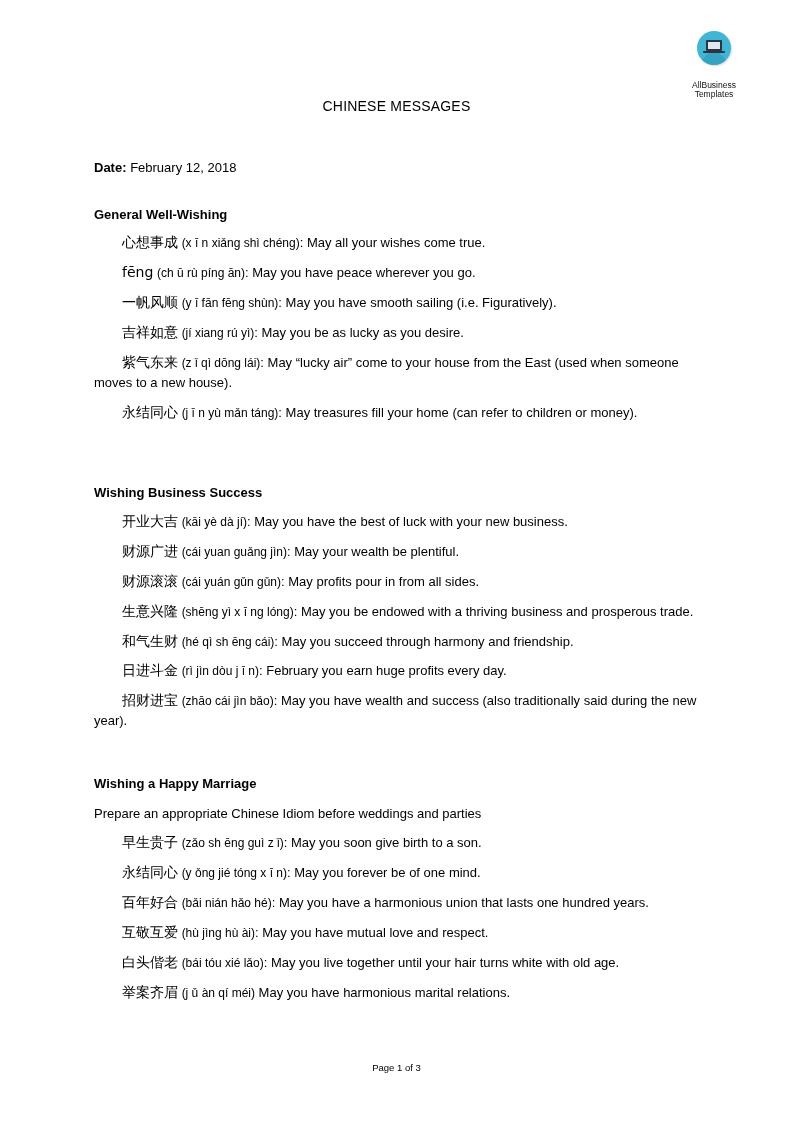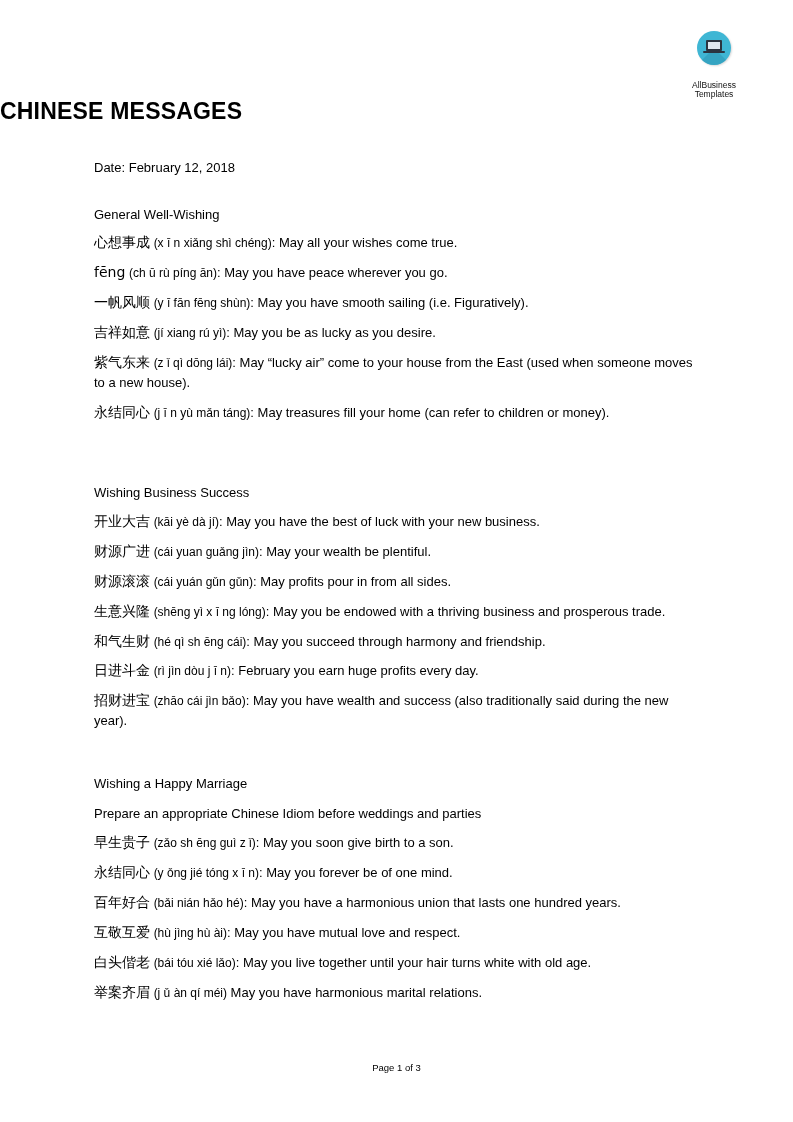--- a/index.html
+++ b/index.html
@@ -9,27 +9,27 @@
   .logo-circle { width: 34px; height: 34px; border-radius: 50%; background: #3fb6d4;
                  margin: 0 auto; position: relative; overflow: hidden;
                  box-shadow: 1px 1px 2px rgba(0,0,0,0.15); }
   .logo-shadow { position: absolute; left: 17px; top: 17px; width: 30px; height: 30px;
                  background: #2f98b5; transform: rotate(45deg); transform-origin: 0 0; opacity: 0.6; }
   .laptop-screen { position: absolute; left: 9px; top: 9px; width: 16px; height: 11px;
                    background: #2b3440; border-radius: 1px; }
   .laptop-screen-inner { position: absolute; left: 2px; top: 2px; width: 12px; height: 7px; background: #dfe8f0; }
   .laptop-base { position: absolute; left: 6px; top: 20px; width: 22px; height: 2px; background: #2b3440; border-radius: 1px; }
   .logo-text { font-size: 8.5px; line-height: 9px; color: #111; margin-top: 16px; }
-  .title { position: absolute; left: 0; right: 0; top: 98px; 
-           font-weight: bold; font-size: 23px; letter-spacing: 0.2px; }
+  .title { position: absolute; left: 0; right: 0; top: 98px; text-align: center;
+           font-weight: normal; font-size: 14px; letter-spacing: 0.2px; }
   .content { position: absolute; left: 94px; top: 0; width: 610px; font-size: 13px; }
   .line { position: absolute; left: 0; white-space: nowrap; font-size: 13px; }
   .line.wrap { white-space: normal; width: 605px; line-height: 20px; }
-  .bold { font-weight: normal; }
-  .hanzi { font-family: "DejaVu Sans", sans-serif; font-size: 14px; }
+  .bold { font-weight: bold; }
+  .hanzi { font-family: "DejaVu Sans", sans-serif; font-size: 14px; margin-left: 28px; }
   .pinyin { font-size: 12px; }
   .footer { position: absolute; left: 0; right: 0; top: 1062px; text-align: center; font-size: 9.5px; }
 </style>
 </head>
 <body>
 
 <div class="logo">
   <div class="logo-circle">
     <div class="logo-shadow"></div>
     <div class="laptop-screen">

